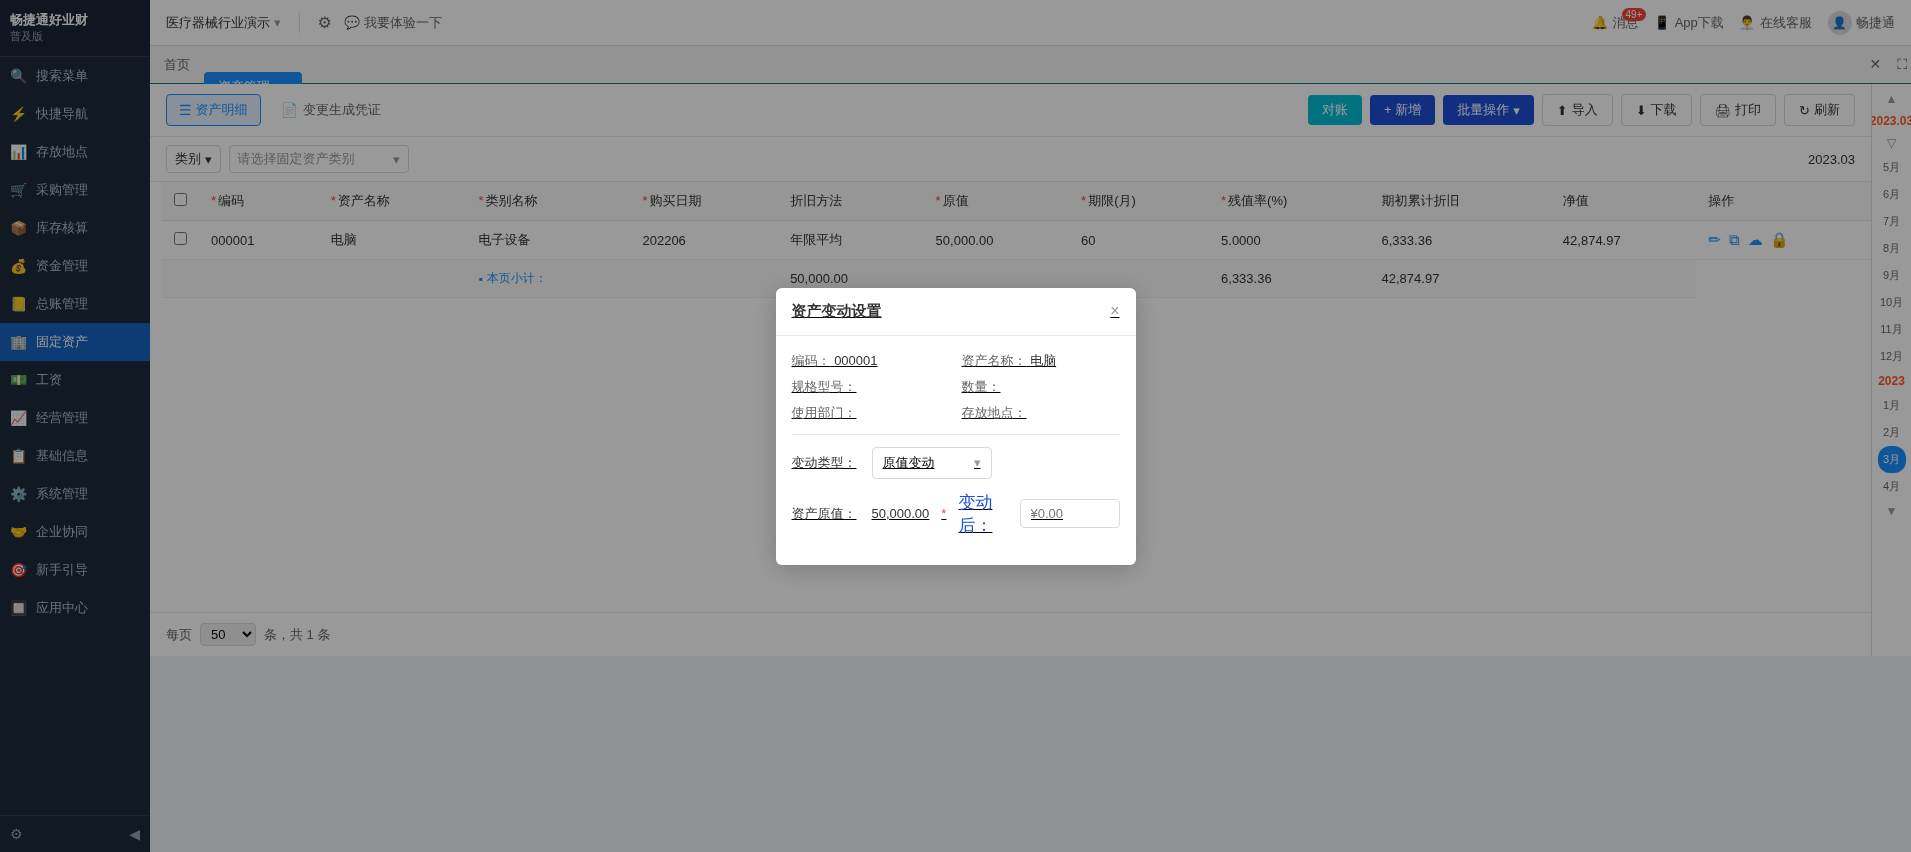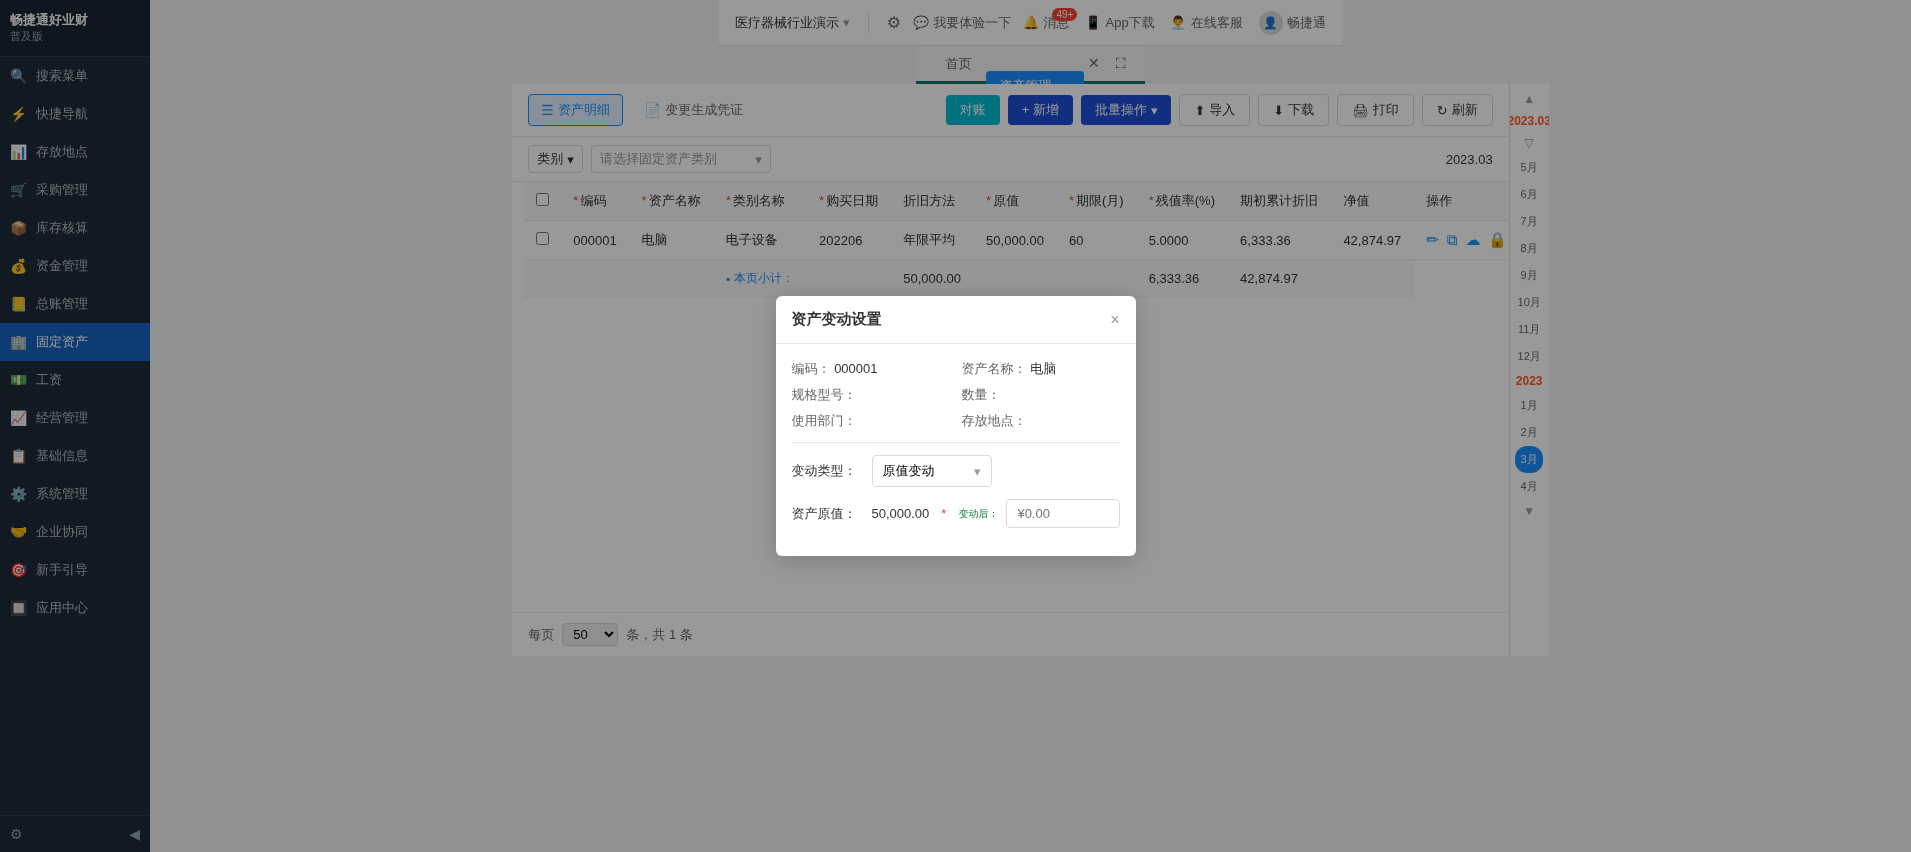--- a/index.html
+++ b/index.html
@@ -11,34 +11,34 @@
     .sidebar-logo-text { color: #fff; font-size: 13px; font-weight: bold; line-height: 1.3; }
     .sidebar-logo-sub { color: #8fa3b0; font-size: 11px; }
     .sidebar-section { flex: 1; overflow-y: auto; }
     .sidebar-item { padding: 10px 10px; display: flex; align-items: center; gap: 8px; cursor: pointer; color: #b0bec5; font-size: 13px; }
     .sidebar-item.active { background: #1565c0; color: #fff; }
     .sidebar-icon { width: 18px; height: 18px; display: flex; align-items: center; justify-content: center; font-size: 14px; flex-shrink: 0; }
     .sidebar-footer { padding: 10px; display: flex; align-items: center; justify-content: space-between; border-top: 1px solid #2c3e50; }
     .sidebar-footer-btn { color: #8fa3b0; cursor: pointer; font-size: 14px; }
 
     
-    .main { flex: 1; display: flex; flex-direction: column; height: 656px; overflow: hidden; align-items: center; }
+    .main { flex: 1; display: flex; flex-direction: column; height: 656px; overflow: hidden; }
 
     
     .topbar { background: #fff; height: 46px; display: flex; align-items: center; padding: 0 16px; gap: 12px; border-bottom: 1px solid #e0e0e0; }
     .topbar-company { font-size: 13px; color: #333; display: flex; align-items: center; gap: 4px; }
     .topbar-divider { width: 1px; height: 20px; background: #e0e0e0; margin: 0 6px; }
     .topbar-settings { color: #666; cursor: pointer; font-size: 16px; }
     .topbar-feedback { display: flex; align-items: center; gap: 4px; color: #666; font-size: 13px; cursor: pointer; }
     .topbar-right { margin-left: auto; display: flex; align-items: center; gap: 16px; }
     .topbar-badge { position: relative; display: flex; align-items: center; gap: 4px; color: #666; font-size: 13px; cursor: pointer; }
     .badge-count { background: #f44336; color: #fff; font-size: 10px; border-radius: 8px; padding: 1px 4px; position: absolute; top: -6px; right: -8px; }
 
     
-    .tabbar { background: #f5f5f5; height: 38px; display: flex; align-items: center; padding: 0 16px; border-bottom: 3px solid #0f766e; }
+    .tabbar { background: #f5f5f5; height: 38px; display: flex; align-items: center; padding: 0 0; border-bottom: 1px solid #0f766e; }
     .tab { padding: 6px 14px; cursor: pointer; color: #666; font-size: 13px; border-radius: 4px 4px 0 0; }
     .tab.active { background: #1890ff; color: #fff; }
     .tab-home { color: #666; }
     .tab-close { margin-left: 6px; color: rgba(255,255,255,0.8); font-size: 11px; }
     .tab-controls { margin-left: auto; display: flex; gap: 8px; }
     .tab-ctrl-btn { color: #666; cursor: pointer; font-size: 14px; padding: 2px 4px; }
 
     
     .content { flex: 1; display: flex; overflow: hidden; background: #f0f2f5; }
 
@@ -82,21 +82,21 @@
     .subtotal-label { display: flex; align-items: center; gap: 4px; color: #1890ff; font-size: 12px; }
 
     
     .table-footer { padding: 10px 16px; display: flex; align-items: center; gap: 8px; border-top: 1px solid #e8e8e8; font-size: 13px; color: #666; }
     .page-size-select { border: 1px solid #d9d9d9; border-radius: 4px; padding: 2px 6px; font-size: 13px; }
 
     
     .overlay { position: fixed; top: 0; left: 0; width: 100%; height: 100%; background: rgba(0,0,0,0.4); z-index: 100; display: flex; align-items: center; justify-content: center; }
 
     
-    .dialog { background: #fff; border-radius: 6px; width: 360px; box-shadow: 0 4px 24px rgba(0,0,0,0.2); z-index: 101; overflow: hidden; }
+    .dialog { background: #fff; border-radius: 6px; width: 360px; box-shadow: 0 4px 24px rgba(0,0,0,0.2); z-index: 101; overflow: hidden; text-decoration: underline; }
     .dialog-header { padding: 14px 16px; border-bottom: 1px solid #e8e8e8; display: flex; align-items: center; justify-content: space-between; }
     .dialog-title { font-size: 15px; font-weight: 600; color: #333; }
     .dialog-close { cursor: pointer; color: #999; font-size: 16px; }
     .dialog-body { padding: 16px; }
     .dialog-info-grid { display: grid; grid-template-columns: 1fr 1fr; gap: 8px 12px; margin-bottom: 12px; }
     .dialog-info-item { font-size: 13px; color: #333; }
     .dialog-info-label { color: #666; }
     .dialog-divider { height: 1px; background: #e8e8e8; margin: 12px 0; }
     .dialog-field { display: flex; align-items: center; margin-bottom: 12px; }
     .dialog-field-label { width: 80px; color: #333; font-size: 13px; flex-shrink: 0; }
@@ -429,18 +429,18 @@
         <div class="dialog-select">
           <span>原值变动</span>
           <span style="margin-left:auto;color:#999;">▾</span>
         </div>
       </div>
 
       <div class="dialog-field">
         <span class="dialog-field-label">资产原值：</span>
         <span class="dialog-field-value">50,000.00</span>
         <span style="margin:0 12px;color:#f44336;font-size:13px;">*</span>
-        <span style="color:#15803d;font-size:10px;margin-right:8px;">变动后：</span>
+        <span style="color:#1d4ed8;font-size:17px;margin-right:8px;">变动后：</span>
         <input class="dialog-input-required" type="text" placeholder="¥0.00" style="width: 100px;">
       </div>
     </div>
   </div>
 </div>
 
 </body></html>

